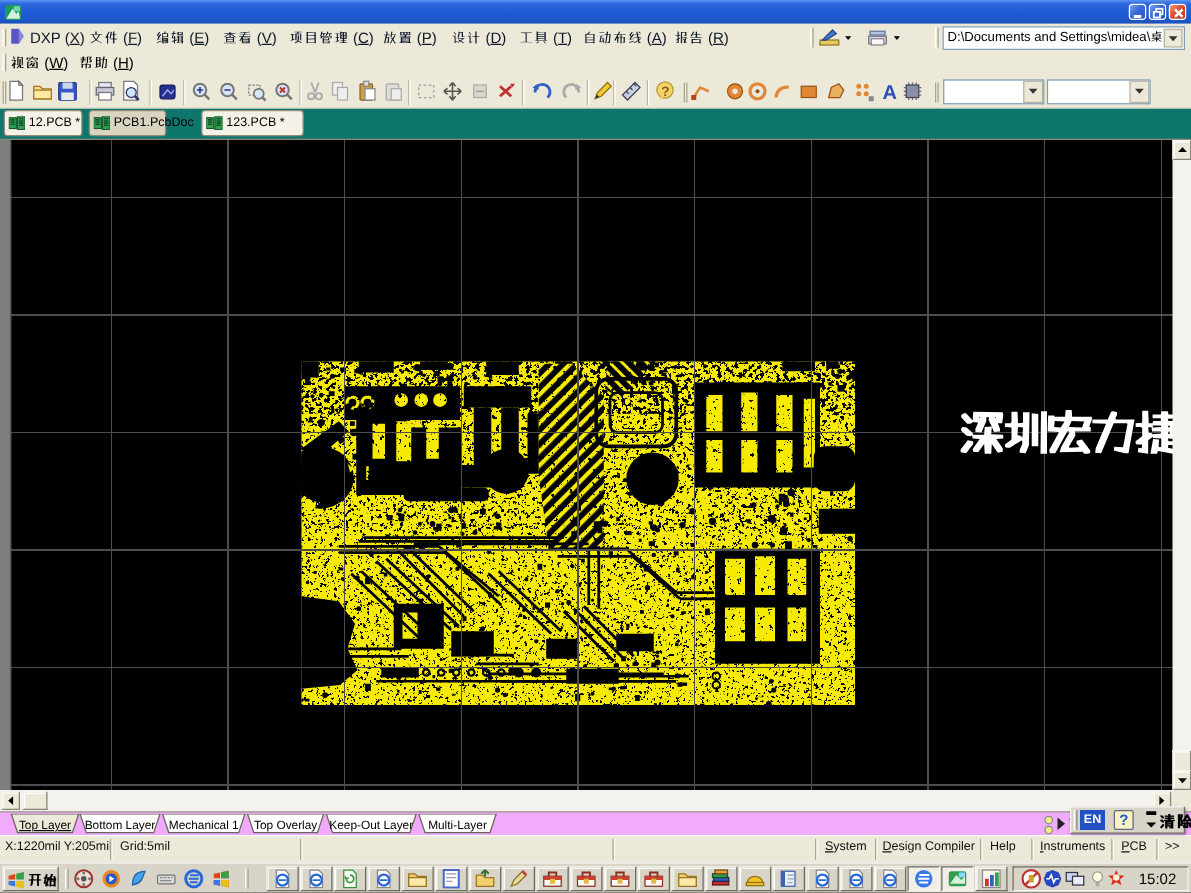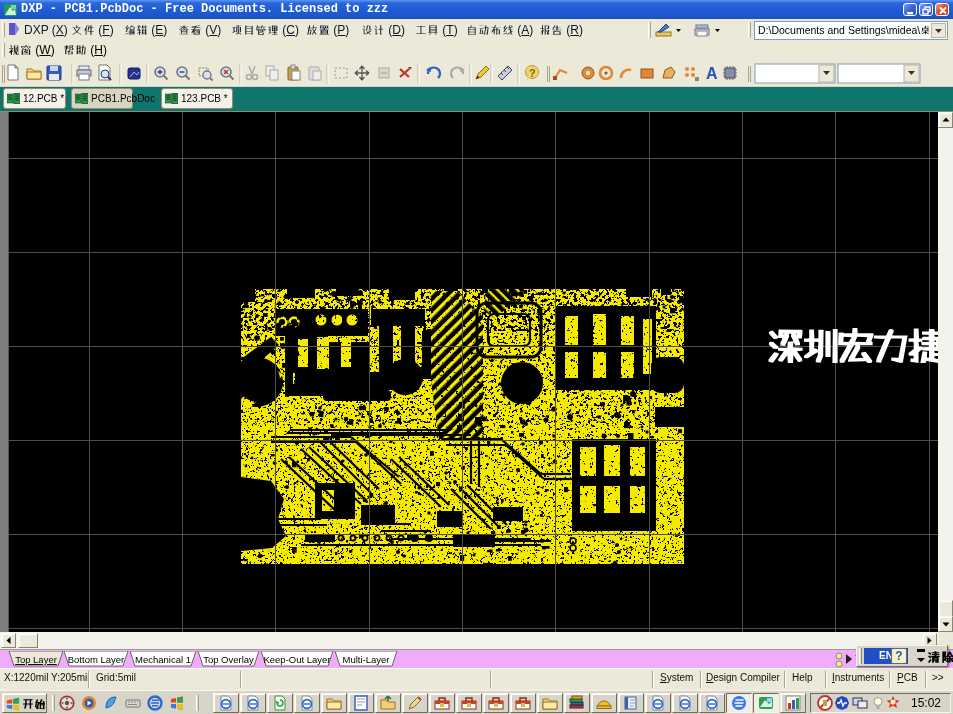--- a/index.html
+++ b/index.html
@@ -86,21 +86,20 @@
       <path id="g6e05b" d="M30,65 21,63 9,78 8,85 17,87 29,72ZM8,17 8,21 20,33 26,33 29,31 29,26 18,15ZM32,16 32,23 52,24 51,28 34,28 34,35 51,35 52,39 28,40 27,47 18,39 11,39 8,41 8,45 21,56 26,56 29,54 29,47 35,48 35,88 47,88 48,77 68,78 67,80 58,79 57,87 80,88 80,48 88,47 88,40 65,40 65,35 84,35 84,28 65,28 64,24 85,23 85,16 65,16 64,8 52,8 51,16ZM47,67 67,66 68,69 48,70ZM47,56 67,55 68,58 48,59Z"></path>
       <path id="g9664b" d="M9,10 9,87 21,87 21,73 35,74 36,62 42,63 36,76 36,82 46,83 48,85 66,85 67,62 70,63 68,64 68,69 74,83 85,82 85,77 79,64 80,62 85,62 85,55 66,54 67,47 72,47 75,51 85,49 85,44 68,17 66,10 55,10 35,44 32,40 36,20 36,10ZM51,62 55,63 54,77 50,76 53,68 53,64 51,64ZM22,48 24,50 23,64 21,63ZM55,48 55,53 53,55 35,54 36,49 45,51 48,47ZM52,39 60,27 68,39ZM23,17 22,26 21,18Z"></path>
     </defs>
   </svg>
 <div id="titlebar" class="abs">
     <svg class="abs" style="left:3px;top:2px" width="15" height="15" viewBox="0 0 15 15">
       <rect x="1" y="2" width="13" height="12" rx="2" fill="#1a9a60"></rect>
       <path d="M2 13 L7 5 L10 9 L12 7 L13 13 Z" fill="#d8f0e0"></path>
       <rect x="8" y="3" width="5" height="4" fill="#70d8a8"></rect>
     </svg>
-    <div id="title" class="abs">DXP - PCB1.PcbDoc - Free Documents. Licensed to zzz</div>
     <div class="abs wbtn" style="left:903px">
       <svg class="abs" style="" width="14" height="13" viewBox="0 0 14 13">
         <rect x="3" y="8" width="6" height="2.4" fill="#fff"></rect>
       </svg>
     </div>
     <div class="abs wbtn" style="left:919px">
       <svg class="abs" style="" width="14" height="13" viewBox="0 0 14 13">
         <rect x="5" y="3" width="5" height="4.5" fill="none" stroke="#fff" stroke-width="1.4"></rect>
         <rect x="3" y="5.5" width="5" height="4.5" fill="#3b67d8" stroke="#fff" stroke-width="1.4"></rect>
       </svg>
@@ -384,21 +383,21 @@
     <div class="dtab" style="left:3px;width:63px"><svg width="13" height="11" viewBox="0 0 15 12">
         <rect x="0" y="1" width="7" height="10" fill="#2f9e4f" stroke="#14512a"></rect>
         <rect x="8" y="0" width="7" height="12" fill="#2f9e4f" stroke="#14512a"></rect>
         <path d="M1.5 3 h4 M1.5 5 h4 M1.5 7 h4 M9.5 2 h4 M9.5 4 h4 M9.5 6 h4 M9.5 8 h4" stroke="#0a3318"></path>
       </svg>12.PCB *</div>
     <div class="dtab act" style="left:71px;width:62px"><svg width="13" height="11" viewBox="0 0 15 12">
         <rect x="0" y="1" width="7" height="10" fill="#2f9e4f" stroke="#14512a"></rect>
         <rect x="8" y="0" width="7" height="12" fill="#2f9e4f" stroke="#14512a"></rect>
         <path d="M1.5 3 h4 M1.5 5 h4 M1.5 7 h4 M9.5 2 h4 M9.5 4 h4 M9.5 6 h4 M9.5 8 h4" stroke="#0a3318"></path>
       </svg>PCB1.PcbDoc</div>
-    <div class="dtab" style="left:161px;width:72px"><svg width="13" height="11" viewBox="0 0 15 12">
+    <div class="dtab" style="left:161px;width:82px"><svg width="13" height="11" viewBox="0 0 15 12">
         <rect x="0" y="1" width="7" height="10" fill="#2f9e4f" stroke="#14512a"></rect>
         <rect x="8" y="0" width="7" height="12" fill="#2f9e4f" stroke="#14512a"></rect>
         <path d="M1.5 3 h4 M1.5 5 h4 M1.5 7 h4 M9.5 2 h4 M9.5 4 h4 M9.5 6 h4 M9.5 8 h4" stroke="#0a3318"></path>
       </svg>123.PCB *</div>
   </div>
 <div id="canvas" class="abs">
     <svg class="abs" style="left:241px;top:177px" width="443" height="275" viewBox="0 0 443 275">
       <rect width="443" height="275" fill="#f5ea00"></rect>
       <defs>
         <pattern id="hat" width="8" height="8" patternUnits="userSpaceOnUse" patternTransform="rotate(-45)">
@@ -1170,21 +1169,21 @@
       <rect x="6.5" y="10" width="3" height="4" fill="#aaa"></rect>
     </svg>
     <svg class="abs" style="left:885px;top:4px" width="16" height="16" viewBox="0 0 16 16">
       <path d="M8 1 l1.8 4.2 l4.6 .4 l-3.5 3 l1.1 4.5 l-4 -2.5 l-4 2.5 l1.1 -4.5 l-3.5 -3 l4.6 -.4 z" fill="#e02818"></path>
       <circle cx="8" cy="7" r="2.6" fill="#fff0d0"></circle>
     </svg>
     <div class="abs" style="left:911px;top:5px;font-size:12px;color:#000">15:02</div>
   </div>
 <div id="langbar" class="abs">
     <div class="abs" style="left:2px;top:2px;width:3px;height:16px;border-left:1px solid #fff;border-right:1px solid #888"></div>
-    <div class="abs" style="left:7px;top:2px;width:44px;height:16px;background:#214fc4;color:#fff;font-size:10px;font-weight:bold;text-align:center;line-height:16px">EN</div>
+    <div class="abs" style="left:7px;top:2px;width:20px;height:16px;background:#214fc4;color:#fff;font-size:10px;font-weight:bold;text-align:center;line-height:16px">EN</div>
     <div class="abs" style="left:34px;top:2px;width:16px;height:16px;background:#f6f2c8;border:1px solid #667;border-radius:2px;color:#2858c0;font-weight:bold;font-size:12px;text-align:center;line-height:14px">?</div>
     <div class="abs" style="left:60px;top:3px;width:8px;height:3px;background:#000"></div>
     <svg class="abs" style="left:59px;top:11px" width="10" height="6" viewBox="0 0 10 6">
       <path d="M1 1 l8 0 l-4 4 z" fill="#000"></path>
     </svg>
   </div>
 <div id="qd" class="abs"><svg class="cj" viewBox="0 0 96 96" fill-rule="evenodd">
       <use href="#g6e05b"></use>
     </svg><svg class="cj" viewBox="0 0 96 96" fill-rule="evenodd">
       <use href="#g9664b"></use>

